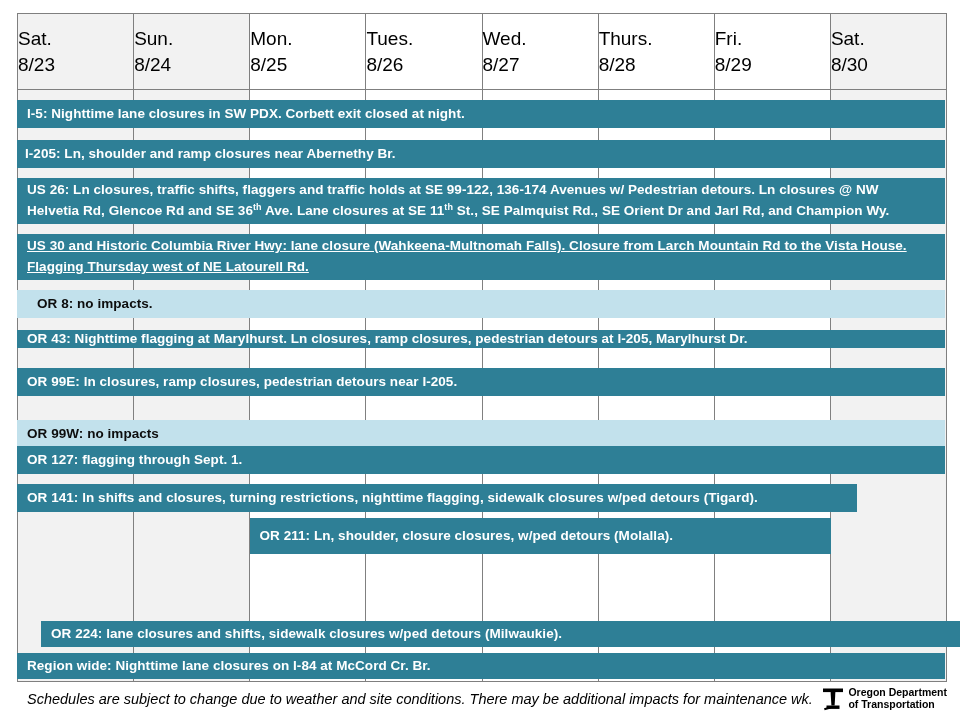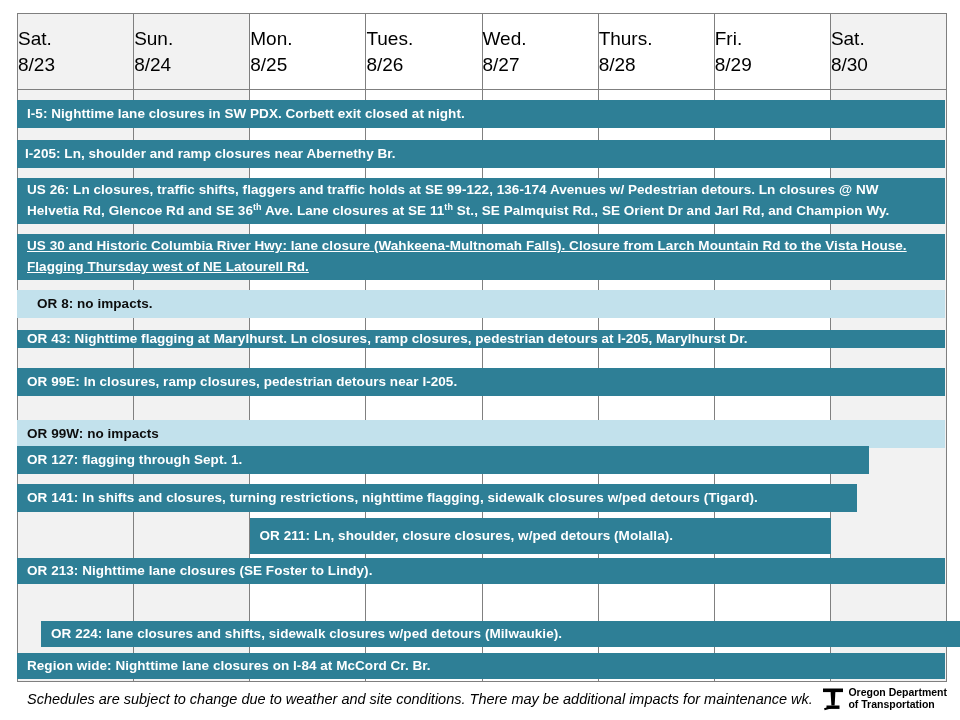--- a/index.html
+++ b/index.html
@@ -198,31 +198,28 @@
       </div>
       <div class="bar" style="left: 0px; top: 240px; width: 928px; height: 18px;">
         <span class="line">OR 43: Nighttime flagging at Marylhurst. Ln closures, ramp closures, pedestrian detours at I-205, Marylhurst Dr.</span>
       </div>
       <div class="bar" style="left: 0px; top: 278px; width: 928px; height: 28px;">
         <span class="line">OR 99E: ln closures, ramp closures, pedestrian detours near I-205.</span>
       </div>
       <div class="bar light" style="left: 0px; top: 318px; width: 928px; height: 28px; margin-top: 12px;">
         <span class="line">OR 99W: no impacts</span>
       </div>
-      <div class="bar" style="left: 0px; top: 356px; width: 852px; height: 28px;">
+      <div class="bar" style="left: 0px; top: 356px; width: 928px; height: 28px;">
         <span class="line">OR 127: flagging through Sept. 1.</span>
       </div>
       <div class="bar" style="left: 0px; top: 394px; width: 840px; height: 28px;">
         <span class="line">OR 141: ln shifts and closures, turning restrictions, nighttime flagging, sidewalk closures w/ped detours (Tigard).</span>
       </div>
       <div class="bar" style="left: 232.5px; top: 428px; width: 581.25px; height: 36px;">
         <span class="line">OR 211: Ln, shoulder, closure closures, w/ped detours (Molalla).</span>
-      </div>
-      <div class="bar" style="left: 0px; top: 468px; width: 928px; height: 26px;">
-        <span class="line">OR 213: Nighttime lane closures (SE Foster to Lindy).</span>
       </div>
       <div class="bar" style="left: 0px; top: 531px; width: 928px; height: 26px; margin-left: 24px;">
         <span class="line">OR 224: lane closures and shifts, sidewalk closures w/ped detours (Milwaukie).</span>
       </div>
       <div class="bar" style="left: 0px; top: 563px; width: 928px; height: 26px;">
         <span class="line">Region wide: Nighttime lane closures on I-84 at McCord Cr. Br.</span>
       </div>
     </div>
 
   <div id="footer">

